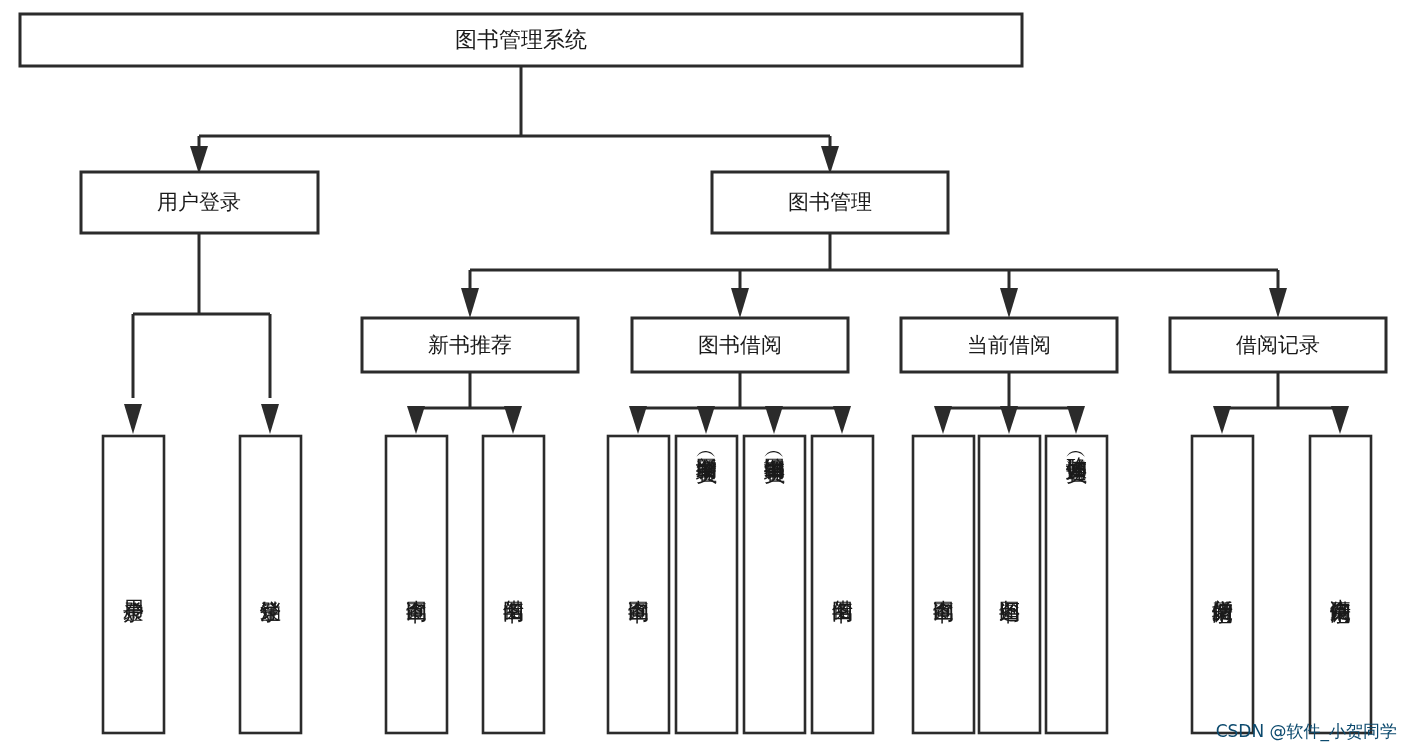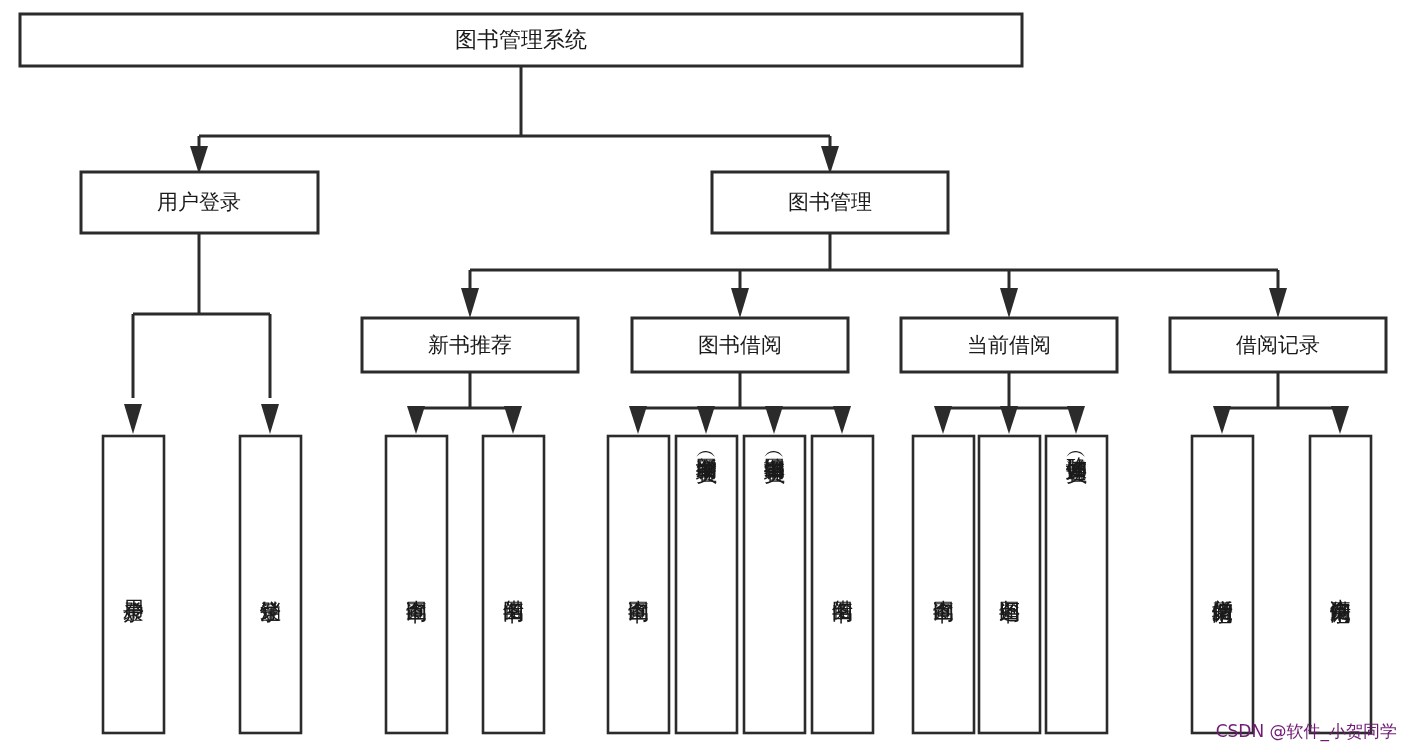--- a/index.html
+++ b/index.html
@@ -70,21 +70,21 @@
     color: #1a1a1a;
     letter-spacing: 1px;
     white-space: nowrap;
   }
   .watermark {
     position: absolute;
     right: 8px;
     bottom: 4px;
     font-family: "DejaVu Sans", "Liberation Sans", sans-serif;
     font-size: 17px;
-    color: #701a75;
+    color: #0c4a6e;
     white-space: nowrap;
   }
 </style>
 </head>
 <body>
 
 <div id="diagram-root">
 
   <svg class="diagram" viewBox="0 0 1405 747" xmlns="http://www.w3.org/2000/svg">
 

